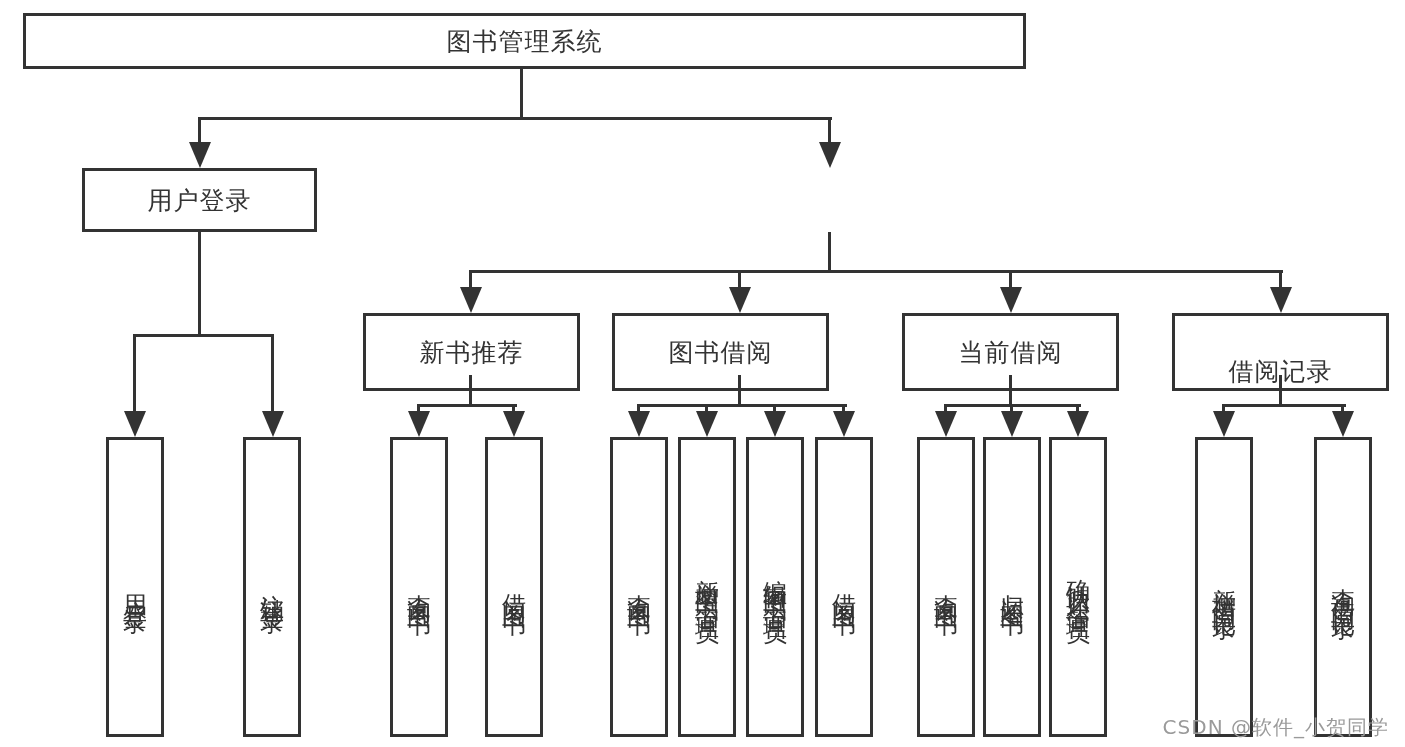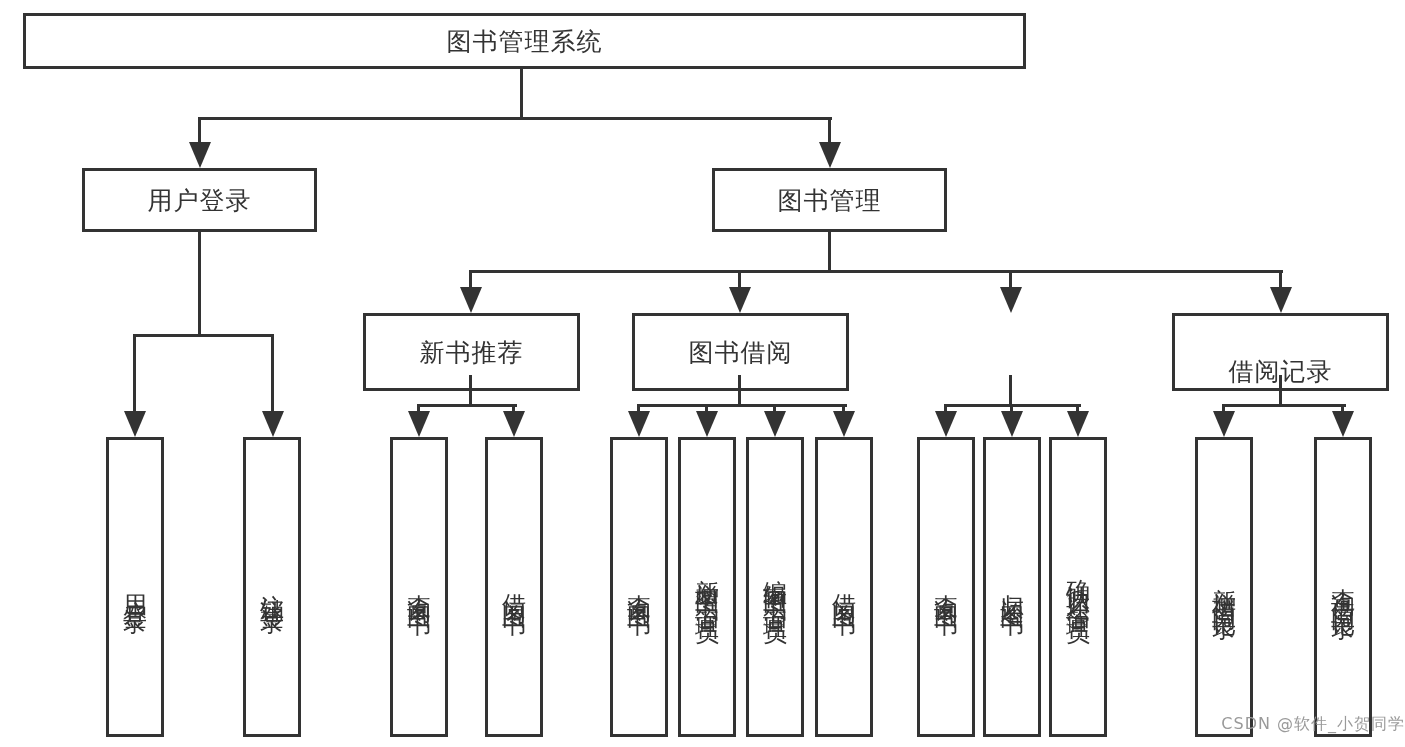--- a/index.html
+++ b/index.html
@@ -46,49 +46,49 @@
   .hl { position: absolute; height: 3px; background: var(--line, #333333); }
   .ar {
     position: absolute;
     width: 0; height: 0;
     border-left: 11px solid transparent;
     border-right: 11px solid transparent;
     border-top: 26px solid var(--line, #333333);
   }
   .watermark {
     position: absolute;
-    right: 0;
+    right: 16px;
     top: 714px;
-    font-size: 16px;
+    font-size: 20px;
     color: var(--wm, #9a9a9a);
     letter-spacing: 1px;
   }
 </style>
 </head>
 <body>
 
 <div id="canvas">
 
   <div class="box" style="left:23px; top:13px; width:1003px; height:56px;">
     <span>图书管理系统</span>
   </div>
 
   <div class="box" style="left:82px; top:168px; width:235px; height:64px;">
     <span>用户登录</span>
   </div>
 
-  <div class="box" style="left:712px; top:168px; width:235px; height:64px;">
-    <span>图书管理</span>
-  </div>
 
   <div class="box mod" style="left:363px;">
     <span>新书推荐</span>
   </div>
-  <div class="box mod" style="left:632px;">
+  <div class="box mod" style="left:612px;">
     <span>图书借阅</span>
+  </div>
+  <div class="box mod" style="left:902px;">
+    <span>当前借阅</span>
   </div>
   <div class="box mod" style="left:1172px;align-items:flex-end;">
     <span>借阅记录</span>
   </div>
 
   <div class="box leaf" style="left:106px;">
     <span>用户登录</span>
   </div>
   <div class="box leaf" style="left:243px;">
     <span>注销登录</span>

